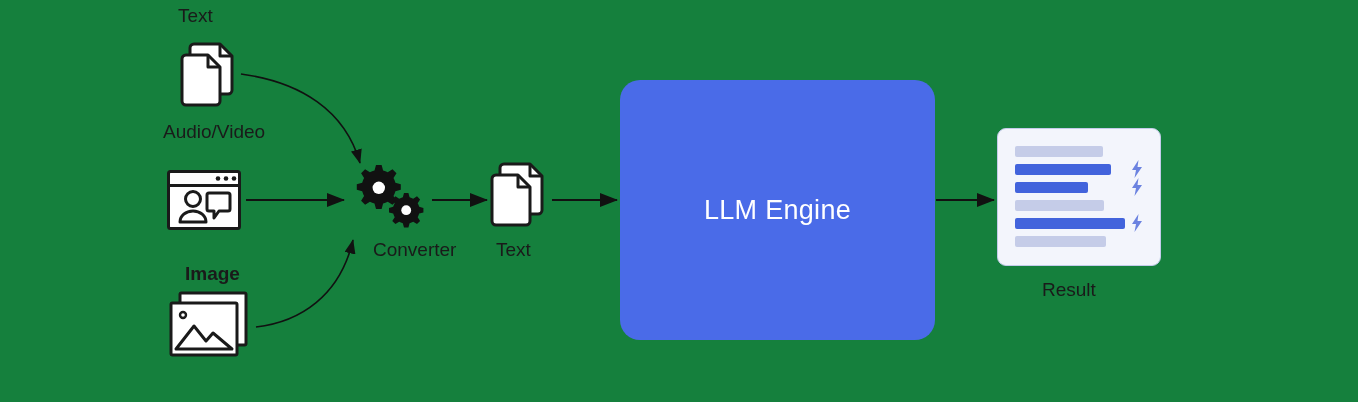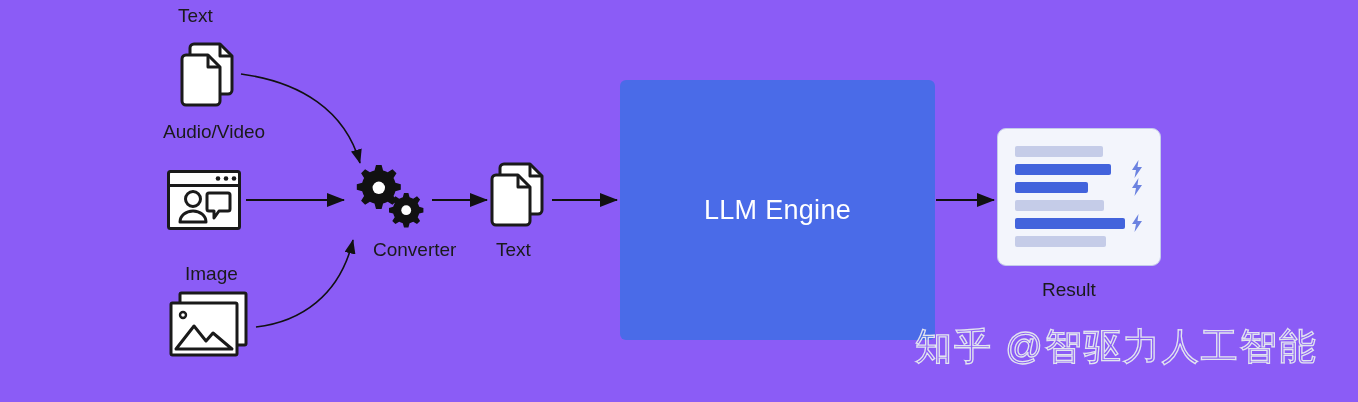--- a/index.html
+++ b/index.html
@@ -7,40 +7,40 @@
     padding: 0;
     background: #ffffff;
   }
   body {
     font-family: "Liberation Sans", sans-serif;
   }
   #canvas {
     position: relative;
     width: 1358px;
     height: 402px;
-    background: #8b5cf6;
+    background: #15803d;
     overflow: hidden;
   }
   .node { position: absolute; }
   .label {
     position: absolute;
     color: #1a1a1a;
     font-size: 19px;
     font-family: "Liberation Sans", sans-serif;
     white-space: nowrap;
     line-height: 1;
   }
   .llm-box {
     position: absolute;
     left: 620px;
     top: 80px;
     width: 315px;
     height: 260px;
     background: #4a6be8;
-    border-radius: 6px;
+    border-radius: 20px;
     display: flex;
     align-items: center;
     justify-content: center;
   }
   .llm-text {
     color: #ffffff;
     font-size: 27px;
     font-family: "Liberation Sans", sans-serif;
     letter-spacing: .3px;
   }
@@ -90,21 +90,21 @@
 </style>
 </head>
 <body>
 
 <div id="canvas">
 
   <div class="label" style="left:178px; top:6px;">Text</div>
 
   <div class="label" style="left:163px; top:122px;">Audio/Video</div>
 
-  <div class="label" style="left:185px; top:264px;">Image</div>
+  <div class="label" style="left:185px; top:264px;font-weight:bold;">Image</div>
 
   <div class="label" style="left:345px; top:240px;margin-left:28px;">Converter</div>
 
   <div class="label" style="left:496px; top:240px;">Text</div>
 
   <div class="label" style="left:1042px; top:280px;">Result</div>
 
   <div class="node" style="left:180px; top:38px;">
     <svg width="62" height="72" viewBox="0 0 62 72">
       <path d="M14 6 h26 l12 12 v34 a4 4 0 0 1 -4 4 h-34 a4 4 0 0 1 -4 -4 v-42 a4 4 0 0 1 4 -4 z" fill="#ffffff" stroke="#1a1a1a" stroke-width="3" stroke-linejoin="round"></path>
@@ -200,15 +200,14 @@
 
     <path d="M256 327 C 300 322, 340 296, 353 240" fill="none" stroke="#111111" stroke-width="1.6" marker-end="url(#arrowhead)"></path>
 
     <line x1="432" y1="200" x2="487" y2="200" stroke="#111111" stroke-width="2" marker-end="url(#arrowhead)"></line>
 
     <line x1="552" y1="200" x2="617" y2="200" stroke="#111111" stroke-width="2" marker-end="url(#arrowhead)"></line>
 
     <line x1="936" y1="200" x2="994" y2="200" stroke="#111111" stroke-width="2" marker-end="url(#arrowhead)"></line>
   </svg>
 
-  <div class="wm">知乎 @智驱力人工智能</div>
 
 </div>
 
 </body></html>

